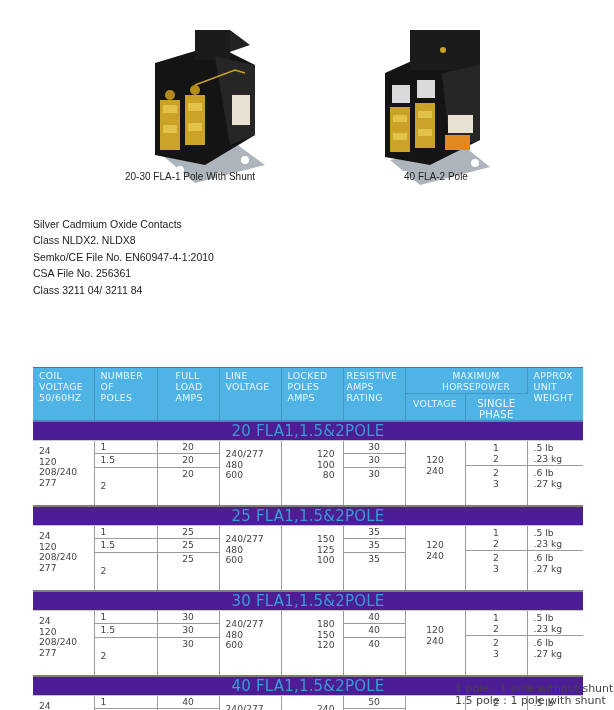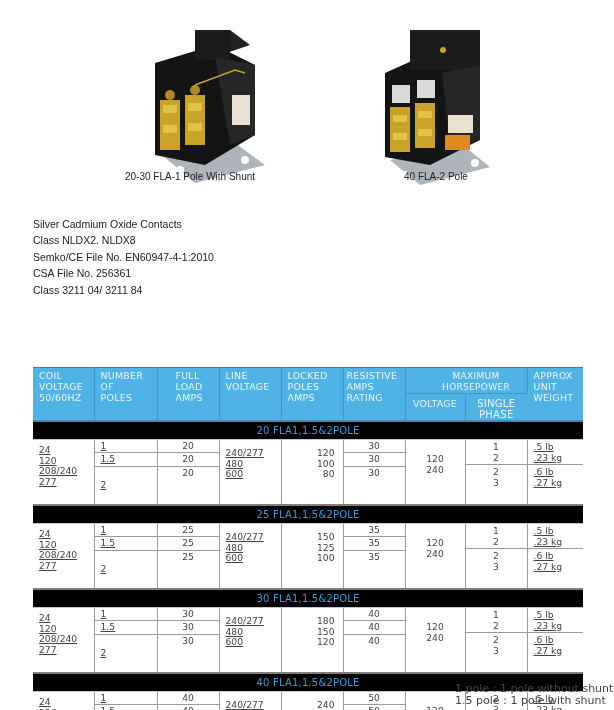--- a/index.html
+++ b/index.html
@@ -12,29 +12,29 @@
   .specs div { white-space: nowrap; }
 
   table.spec { position: absolute; left: 33px; top: 367px; width: 550px; border-collapse: collapse; table-layout: fixed; font-family: "DejaVu Sans", sans-serif; }
   table.spec th { background: #4fb3e6; color: #eaf6fd; font-weight: normal; font-size: 9.4px; text-align: left; vertical-align: top; padding: 2px 6px 0 6px; line-height: 11px; border-right: 1px solid #3d97c8; border-bottom: 2px solid #3a8fbf; letter-spacing: 0.3px; }
   table.spec th.group { text-align: center; height: 16px; border-bottom: 1px solid #3d97c8; font-size: 9px; padding-top: 3px; padding-left: 26px; }
   table.spec th.sub { text-align: center; font-size: 9.4px; padding-top: 4px; }
   table.spec th.sub.sp { font-size: 10px; }
   table.spec th:last-child { border-right: none; }
   table.spec tr.top th { border-top: 1px solid #2f7fab; margin-left: 6px; }
 
-  tr.section td { background: #000000; color: #3a9bd5; font-size: 10px; text-align: center; height: 17px; padding: 0; border-bottom: 1px solid #c8c8c8; letter-spacing: 0.2px; }
+  tr.section td { background: #4c1d95; color: #3a9bd5; font-size: 15px; text-align: center; height: 17px; padding: 0; border-bottom: 1px solid #c8c8c8; letter-spacing: 0.2px; }
 
   table.spec td.cell { font-size: 9.2px; color: #444; line-height: 10.5px; padding: 0; vertical-align: top; border-right: 1px solid #9a9a9a; }
   table.spec td.cell:last-child { border-right: none; }
   .stack { display: flex; flex-direction: column; height: 50px; }
   .stack .r { height: 12px; line-height: 12px; border-bottom: 1px solid #9a9a9a; text-align: center; }
   .stack .r.last { border-bottom: none; flex: 1; }
   .stack .r.mid { height: 13px; }
-  .left { text-align: left; padding-left: 6px !important; text-decoration: underline; }
+  .left { text-align: left; padding-left: 6px !important; }
   .center { text-align: center; }
   .multi { padding-top: 5px !important; }
   tr.body td { height: 50px; border-bottom: 2px solid #7f7f7f; }
   .half { height: 25px; box-sizing: border-box; padding-top: 2px; }
   .half.top { border-bottom: 1px solid #9a9a9a; }
 
   .footnote { position: absolute; left: 455px; top: 683px; font-size: 11px; color: #444; line-height: 12px; white-space: nowrap; }
 </style>
 </head>
 <body>

